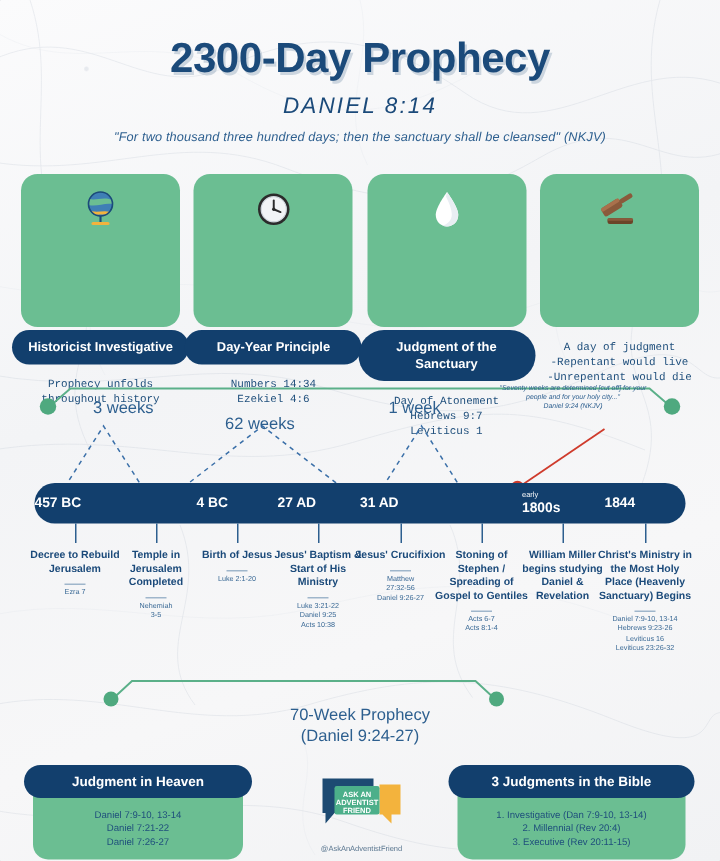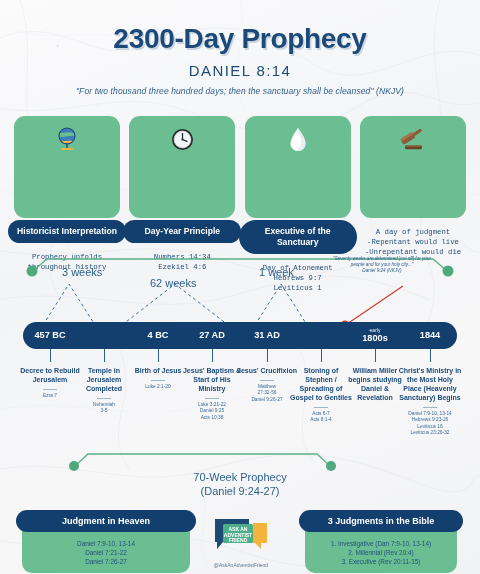--- a/index.html
+++ b/index.html
@@ -22,21 +22,21 @@
   .marble{position:absolute;inset:0;opacity:.5;pointer-events:none;}
 
   
   .title{
     position:absolute;left:0;right:0;top:23px;text-align:center;
     font-size:28px;font-weight:700;color:#1b4a7a;letter-spacing:-.3px;
     text-shadow:1.5px 2px 0 rgba(150,170,190,.45);
   }
   .subtitle{
     position:absolute;left:0;right:0;top:62px;text-align:center;
-    font-size:15px;color:#1b4a7a;letter-spacing:1.4px;
+    font-size:15px;color:#1b4a7a;letter-spacing:1.4px;font-style:italic;
   }
   .verse{
     position:absolute;left:0;right:0;top:86px;text-align:center;
     font-size:8.5px;color:#2d5f8f;font-style:italic;letter-spacing:.1px;
   }
 
   
   .cards{position:absolute;left:14px;top:116px;width:452px;display:flex;justify-content:space-between;}
   .card{width:106px;position:relative;}
   .card-body{
@@ -77,21 +77,21 @@
 
   
   .zig{position:absolute;left:0;top:282px;width:480px;height:50px;}
   .bar{
     position:absolute;left:23px;top:322px;width:434px;height:27px;
     background:#123f6d;border-radius:14px;
   }
   .bar-labels{position:absolute;left:23px;top:322px;width:434px;height:27px;}
   .yr{
     position:absolute;top:0;height:27px;display:flex;flex-direction:column;
-    align-items:center;justify-content:center;color:#fff;
+    align-items:flex-start;justify-content:center;color:#fff;
   }
   .yr .ytop{font-size:5px;line-height:5px;opacity:.95;}
   .yr .ymain{font-size:9.2px;font-weight:600;line-height:11px;}
 
   
   .events{position:absolute;left:23px;top:349px;width:434px;height:115px;}
   .ev{position:absolute;top:0;width:64px;text-align:center;}
   .ev .tick{width:1px;height:13px;background:#2d5f8f;margin:0 auto 4px auto;}
   .ev .name{font-size:7px;font-weight:700;color:#1b4a7a;line-height:9px;}
   .ev .divider{width:14px;height:1px;background:#9fb6cb;margin:5px auto 3px auto;}
@@ -108,21 +108,21 @@
   .fbox{position:absolute;background:#6bbe92;border-radius:10px;}
   .fbox .fpill{
     background:#123f6d;color:#fff;border-radius:999px;text-align:center;
     font-size:9px;font-weight:700;padding:6px 8px;
     position:absolute;left:-6px;right:-6px;top:-2px;box-sizing:border-box;
   }
   .fbox .flist{
     font-size:6.4px;color:#1f4f7c;line-height:9px;text-align:center;
     padding:27px 6px 7px 6px;
   }
-  .fb-left{left:22px;top:512px;width:168px;}
+  .fb-left{left:22px;top:512px;width:140px;}
   .fb-right{left:305px;top:512px;width:152px;}
 
   
   .logo{position:absolute;left:205px;top:516px;width:72px;text-align:center;}
   .handle{font-size:5px;color:#5b7790;margin-top:2px;}
 </style>
 </head>
 <body>
 
 <div class="page">
@@ -163,21 +163,21 @@
           <svg width="22" height="24" viewBox="0 0 22 24">
             <circle cx="11" cy="9" r="8" fill="#3f7fb5"></circle>
             <path d="M3.6 5.5 C7 7 13 4 18.4 6.2 L18.8 9 C14 8 8 11 3.2 9.6 Z" fill="#6bbe92"></path>
             <path d="M5 13.5 C8 15 13 13 17.2 14.2 L15.5 16.3 C11 15.6 8.6 16.6 6.4 15.8 Z" fill="#f3b33d"></path>
             <circle cx="11" cy="9" r="8" fill="none" stroke="#1b4a7a" stroke-width="1.1"></circle>
             <path d="M11 17 L11 21" stroke="#1b4a7a" stroke-width="1.4"></path>
             <path d="M6 22 L16 22" stroke="#f3b33d" stroke-width="2" stroke-linecap="round"></path>
           </svg>
         </div>
       </div>
-      <div class="pill">Historicist Interpretation</div>
+      <div class="pill">Historicist Investigative</div>
       <div class="card-text" style="white-space:pre-line;">Prophecy unfolds throughout history</div>
     </div>
 
     <div class="card">
       <div class="card-body">
         <div class="card-icon">
           <svg width="23" height="23" viewBox="0 0 23 23">
             <circle cx="11.5" cy="11.5" r="10.5" fill="#2b2b2b"></circle>
             <circle cx="11.5" cy="11.5" r="8.4" fill="#f2f4f6"></circle>
             <circle cx="11.5" cy="11.5" r="8.4" fill="none" stroke="#cfd6dd" stroke-width=".8"></circle>
@@ -194,21 +194,21 @@
 
     <div class="card">
       <div class="card-body">
         <div class="card-icon">
           <svg width="18" height="25" viewBox="0 0 18 25">
             <path d="M9 1 C 9 1 16.5 11 16.5 16.2 C 16.5 20.8 13.1 24 9 24 C 4.9 24 1.5 20.8 1.5 16.2 C 1.5 11 9 1 9 1 Z" fill="#ffffff"></path>
             <path d="M9 1 C 9 1 16.5 11 16.5 16.2 C 16.5 20.8 13.1 24 9 24 C 7.8 24 6.8 23.8 5.9 23.4 C 9.4 22.6 12.2 19.7 12.2 16 C 12.2 12.5 10.2 7.7 8.3 4 Z" fill="#e9eef3"></path>
           </svg>
         </div>
       </div>
-      <div class="pill">Executive of the Sanctuary</div>
+      <div class="pill">Judgment of the Sanctuary</div>
       <div class="card-text" style="white-space:pre-line;">Day of Atonement
 Hebrews 9:7
 Leviticus 1</div>
     </div>
 
     <div class="card">
       <div class="card-body">
         <div class="card-icon">
           <svg width="28" height="24" viewBox="0 0 28 24">
             <g transform="rotate(-32 14 12)">

